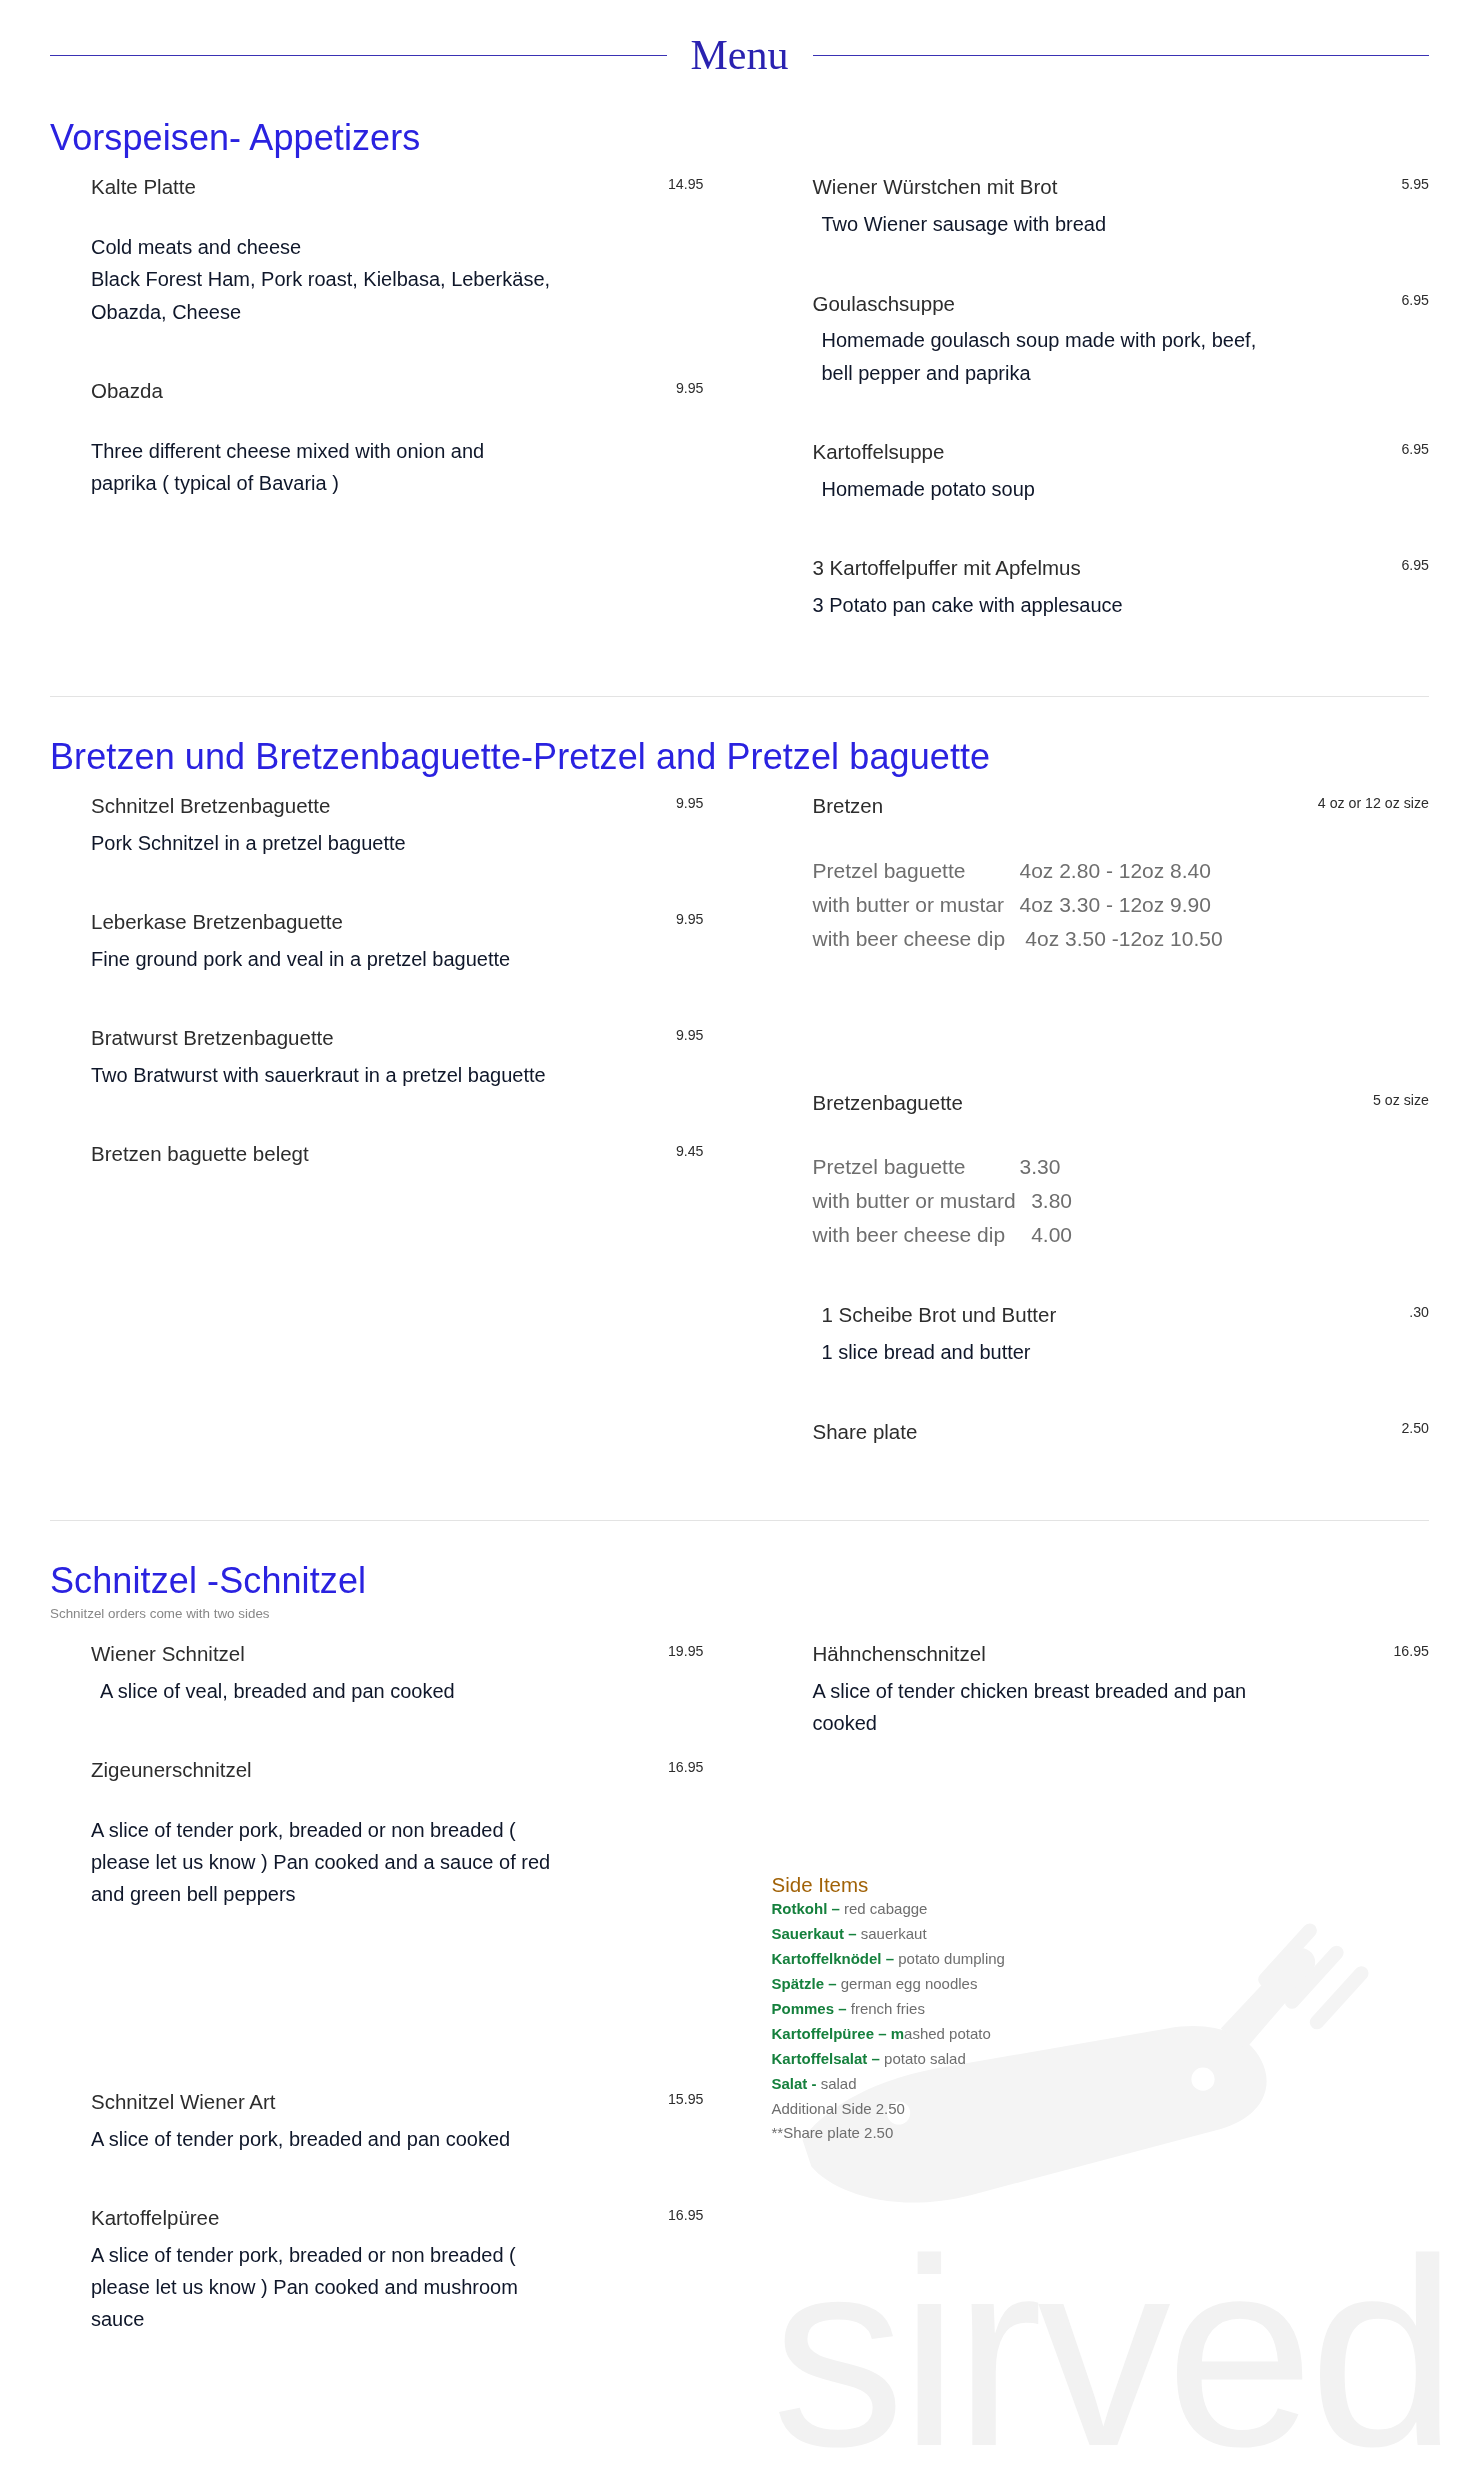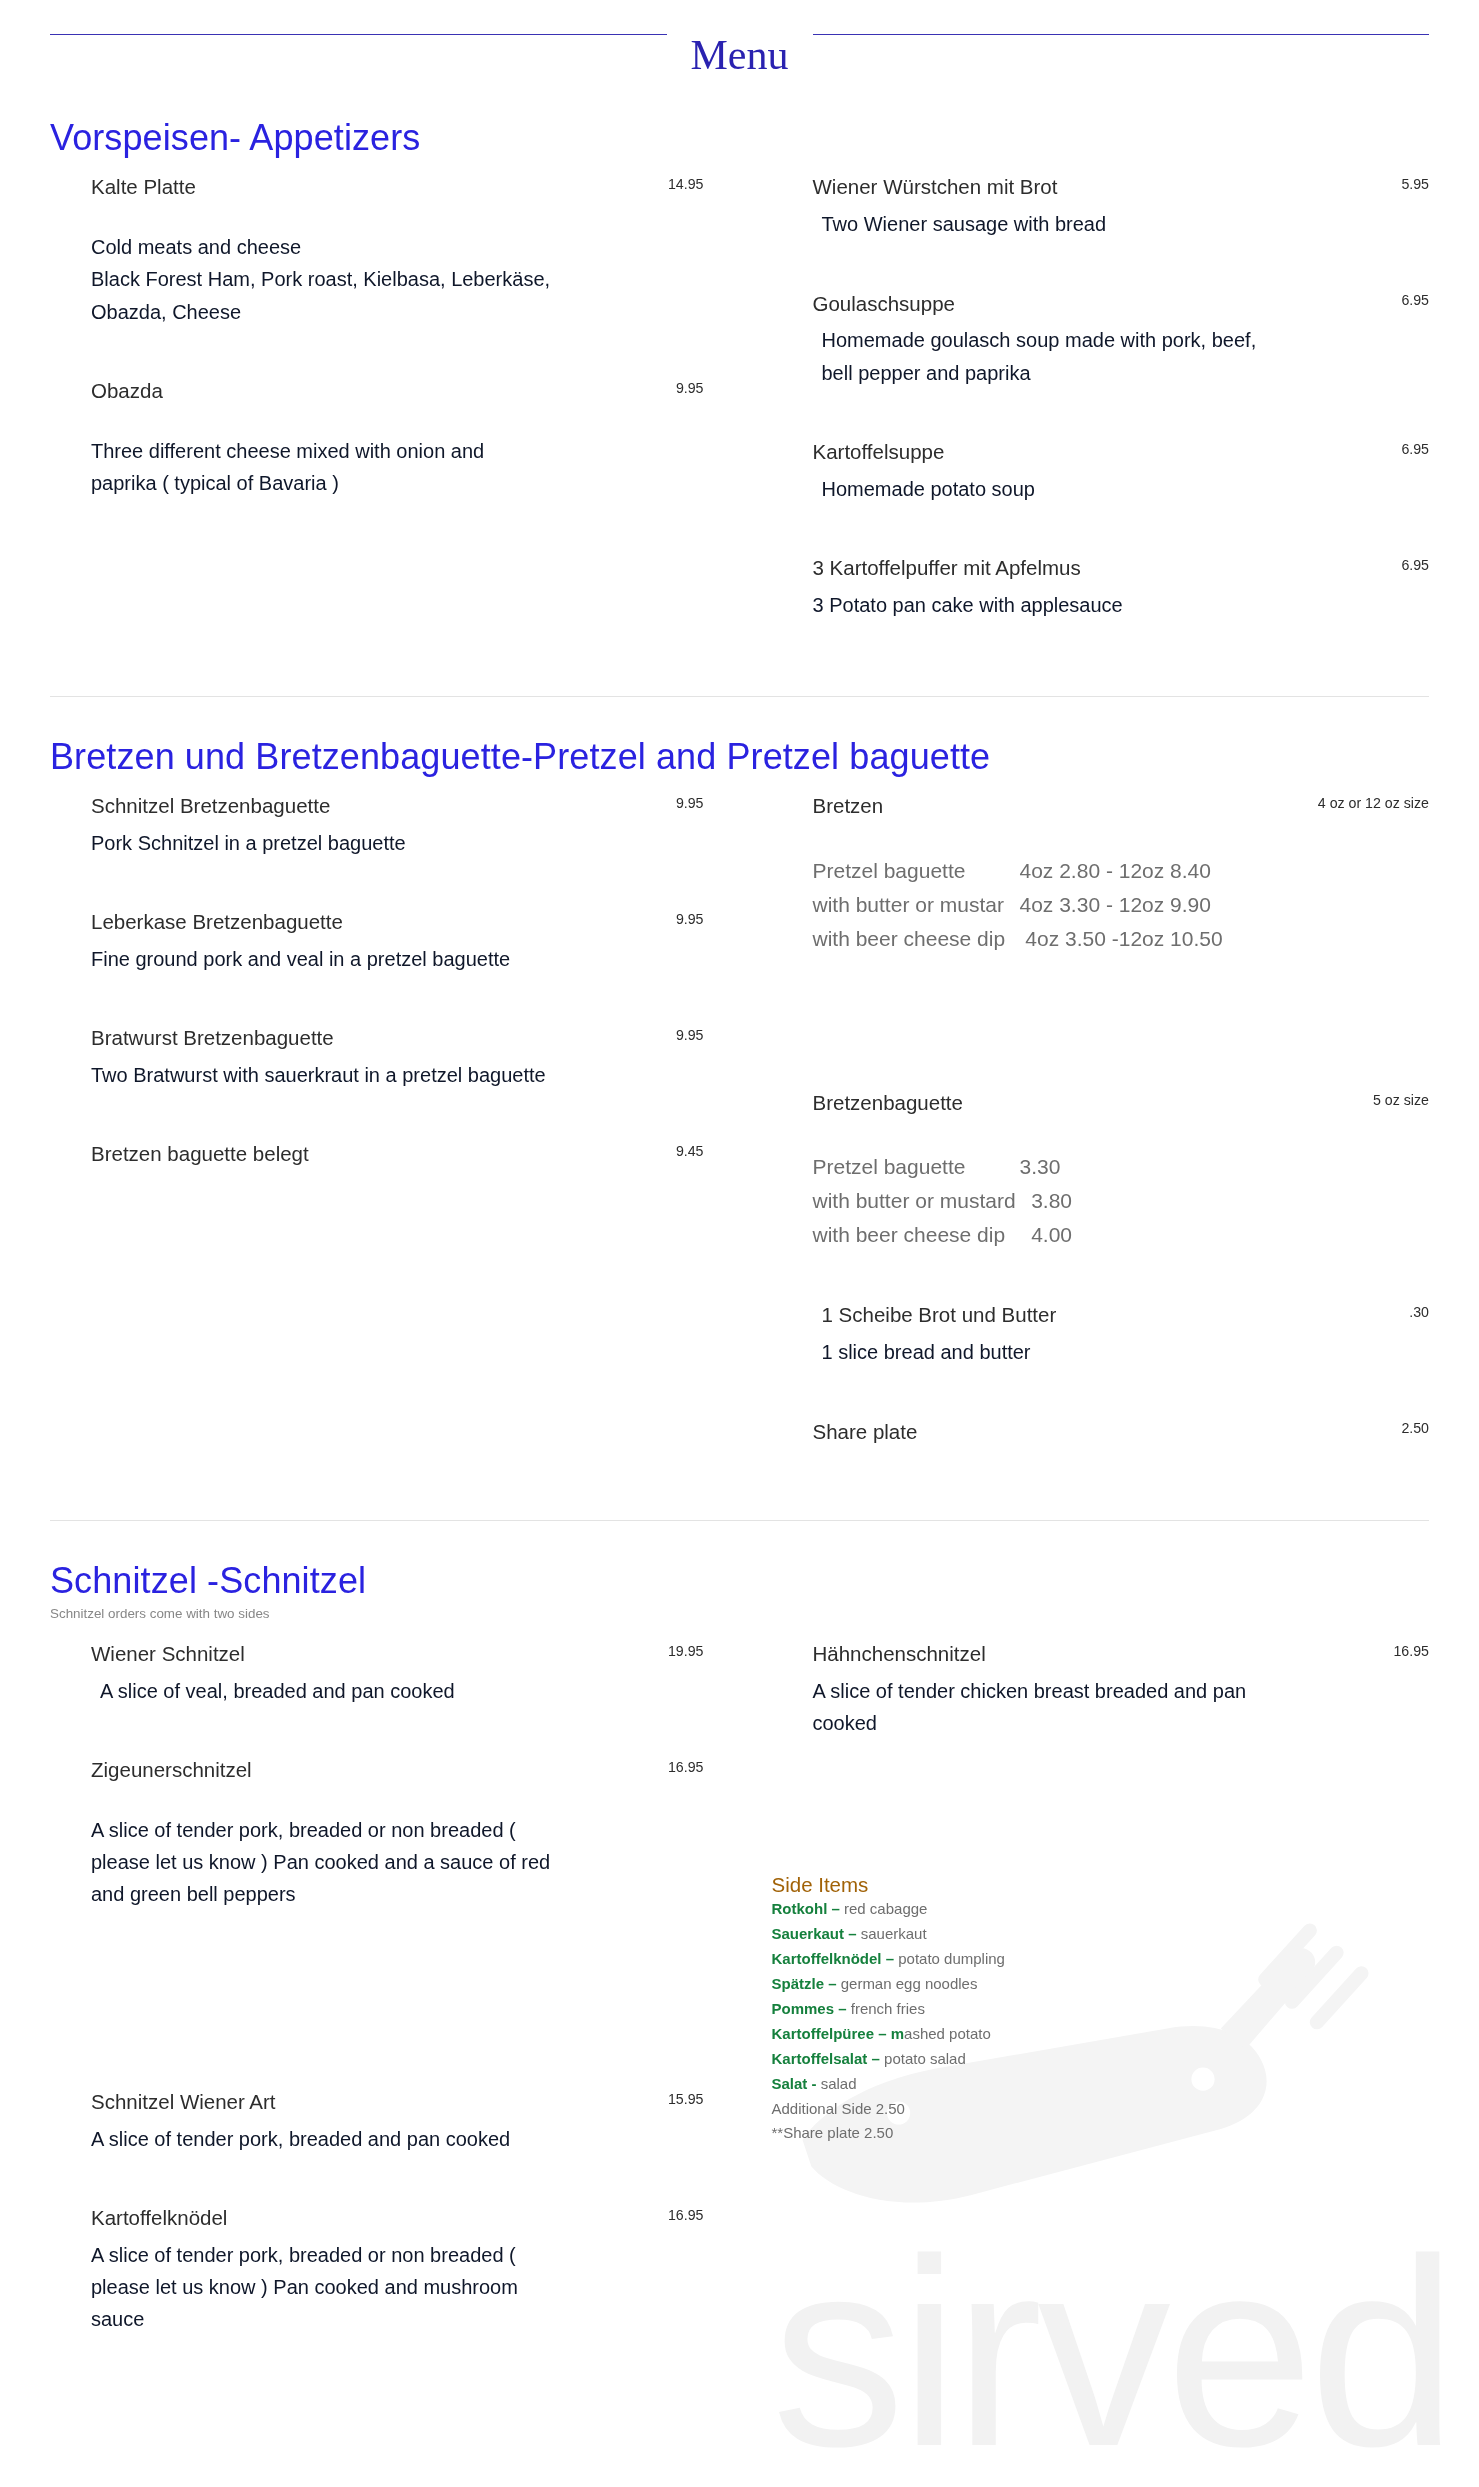--- a/index.html
+++ b/index.html
@@ -45,21 +45,21 @@
     z-index: 0;
     pointer-events: none;
     user-select: none;
   }
 
   .content { position: relative; z-index: 2; }
 
   
   .menu-title-wrap {
     display: flex;
-    align-items: flex-start;
+    align-items: center;
     gap: 1px;
     padding: 34px 0 0 0;
     margin: 0 0 41px 0;
   }
   .rule {
     flex: 1 1 auto;
     height: 0.9px;
     background: #3a32b4;
   }
   .menu-title {
@@ -444,21 +444,21 @@
             </div>
             <div class="item-desc">
               <div>A slice of tender pork, breaded and pan cooked</div>
             </div>
           </div>
 
           <div class="spacer-sm"></div>
 
           <div class="item">
             <div class="item-head">
-              <div class="item-name">Kartoffelknödel</div>
+              <div class="item-name">Kartoffelpüree</div>
               <div class="item-price">16.95</div>
             </div>
             <div class="item-desc">
               <div>A slice of tender pork, breaded or non breaded (</div>
               <div>please let us know ) Pan cooked and mushroom</div>
               <div>sauce</div>
             </div>
           </div>
 
         </div>

